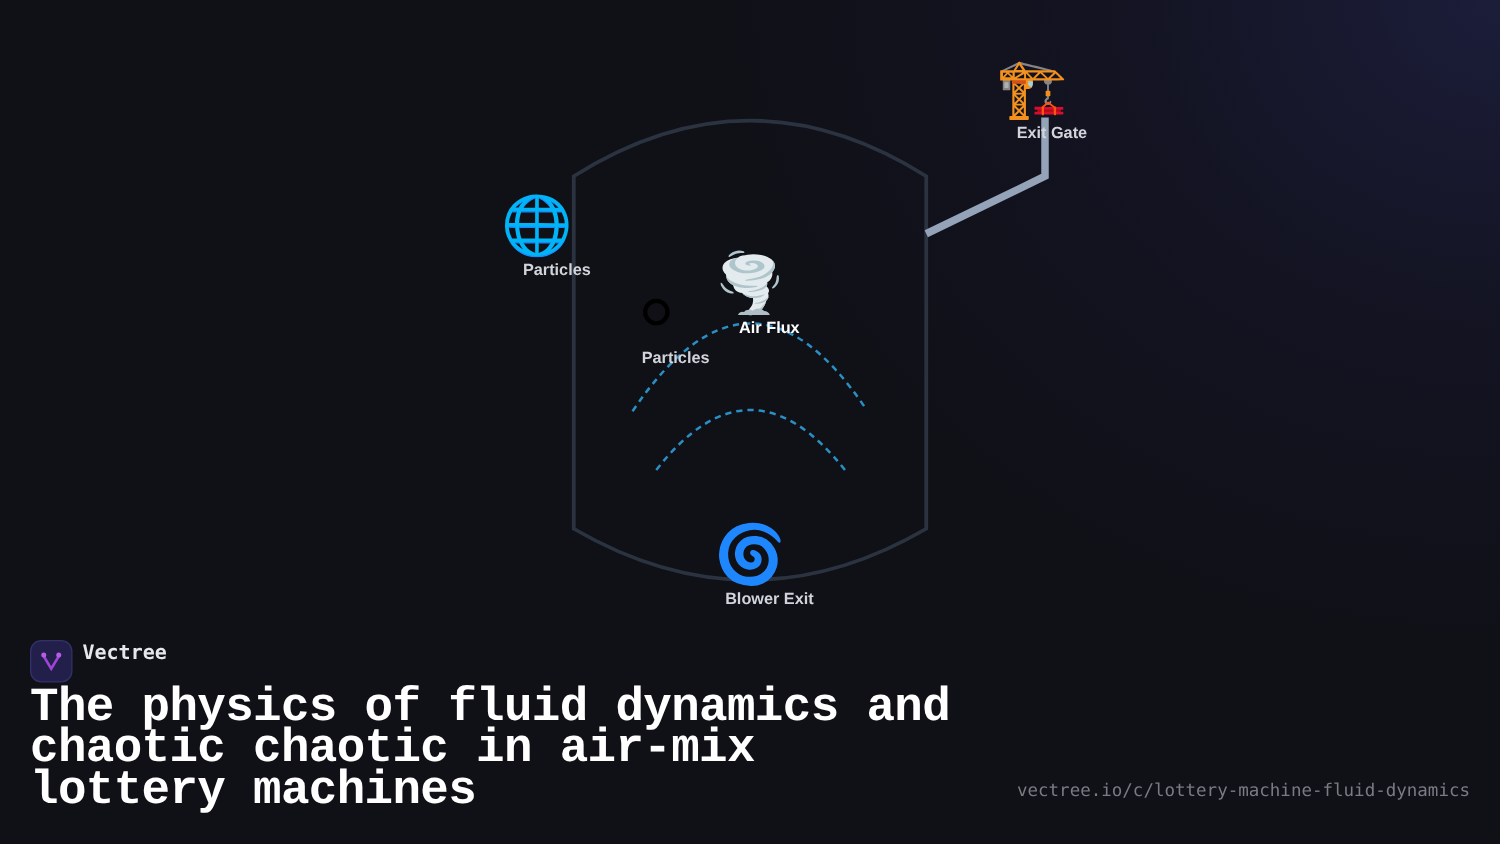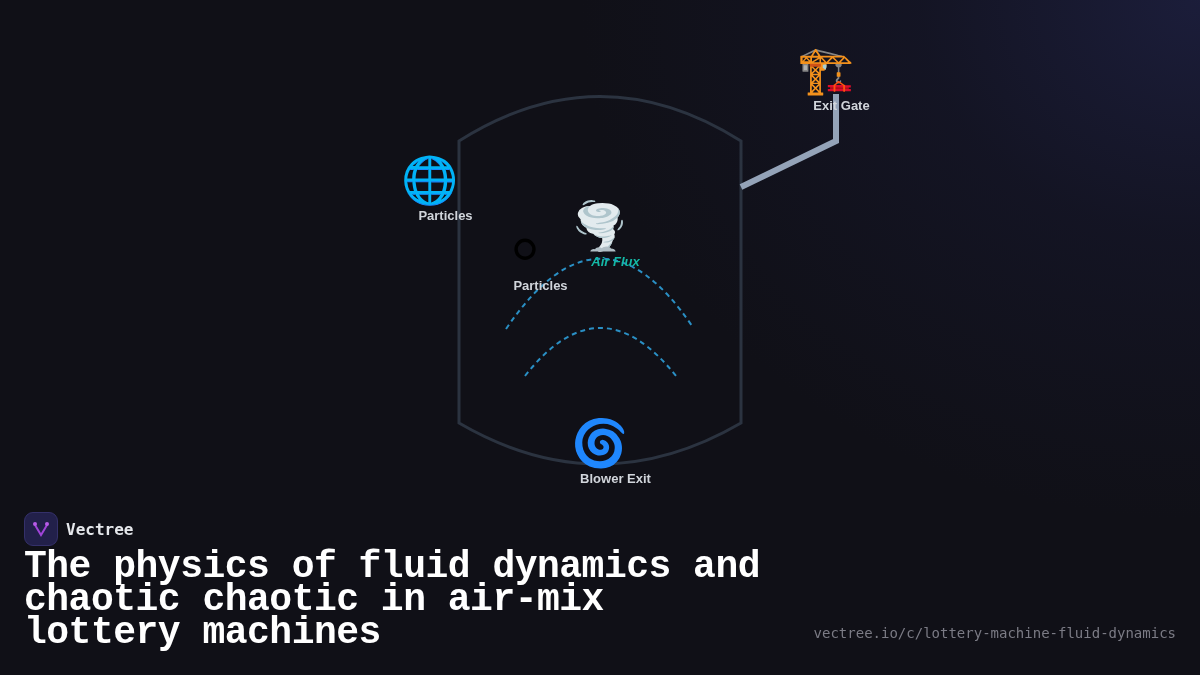--- a/index.html
+++ b/index.html
@@ -21,24 +21,24 @@
     transform: translateX(-50%);
   }
   .node .emoji {
     font-size: 46px; line-height: 52px;
     font-family: "DejaVu Sans", sans-serif;
   }
   .node .label {
     font-size: 13px; font-weight: bold; color: #d1d5db;
     margin-top: 2px; white-space: nowrap; padding-left: 31px;
   }
-  .node .label.accent { color: #14b8a6; font-style: italic; }
+  .node .label.accent { color: #ffffff; }
   .brand {
     position: absolute; left: 24px; top: 512px;
-    display: flex; align-items: center; gap: 8px;
+    display: flex; gap: 8px;
   }
   .brand-logo {
     width: 34px; height: 34px; border-radius: 9px;
     background: #22204a; border: 1px solid #34306a;
     display: flex; align-items: center; justify-content: center;
   }
   .brand-name {
     font-family: "DejaVu Sans Mono", monospace;
     font-size: 16px; font-weight: bold; color: #e5e7eb;
   }

